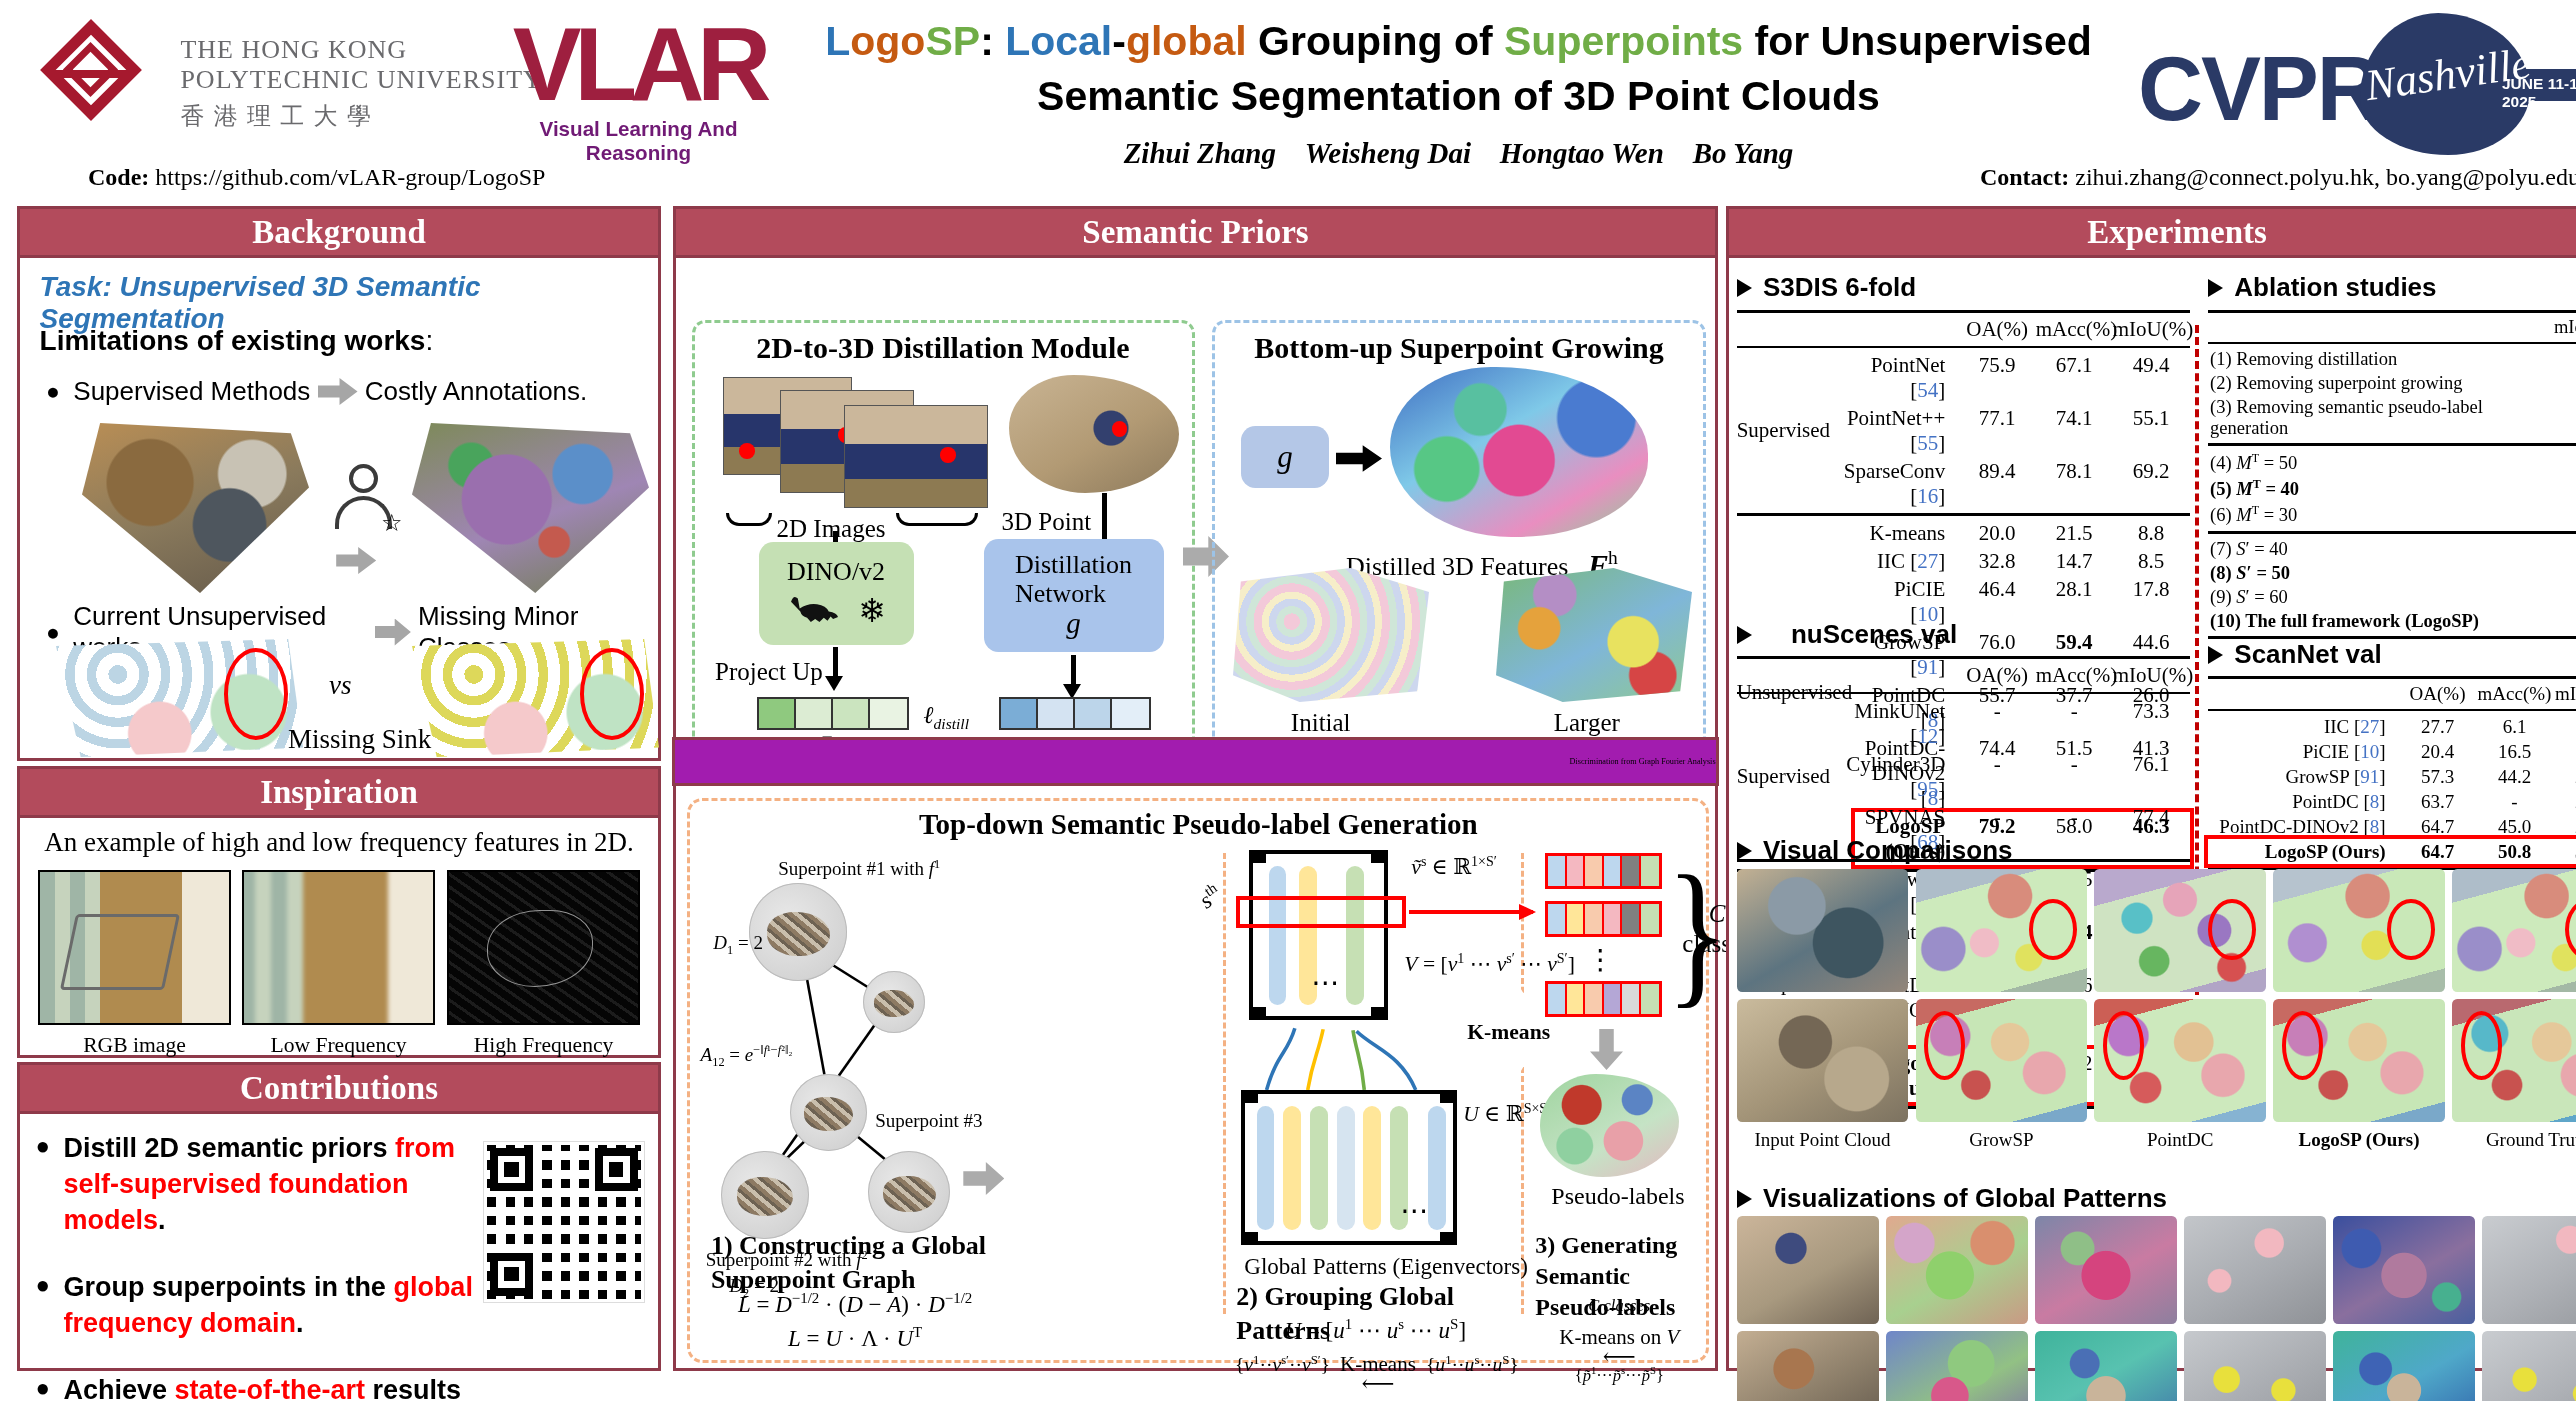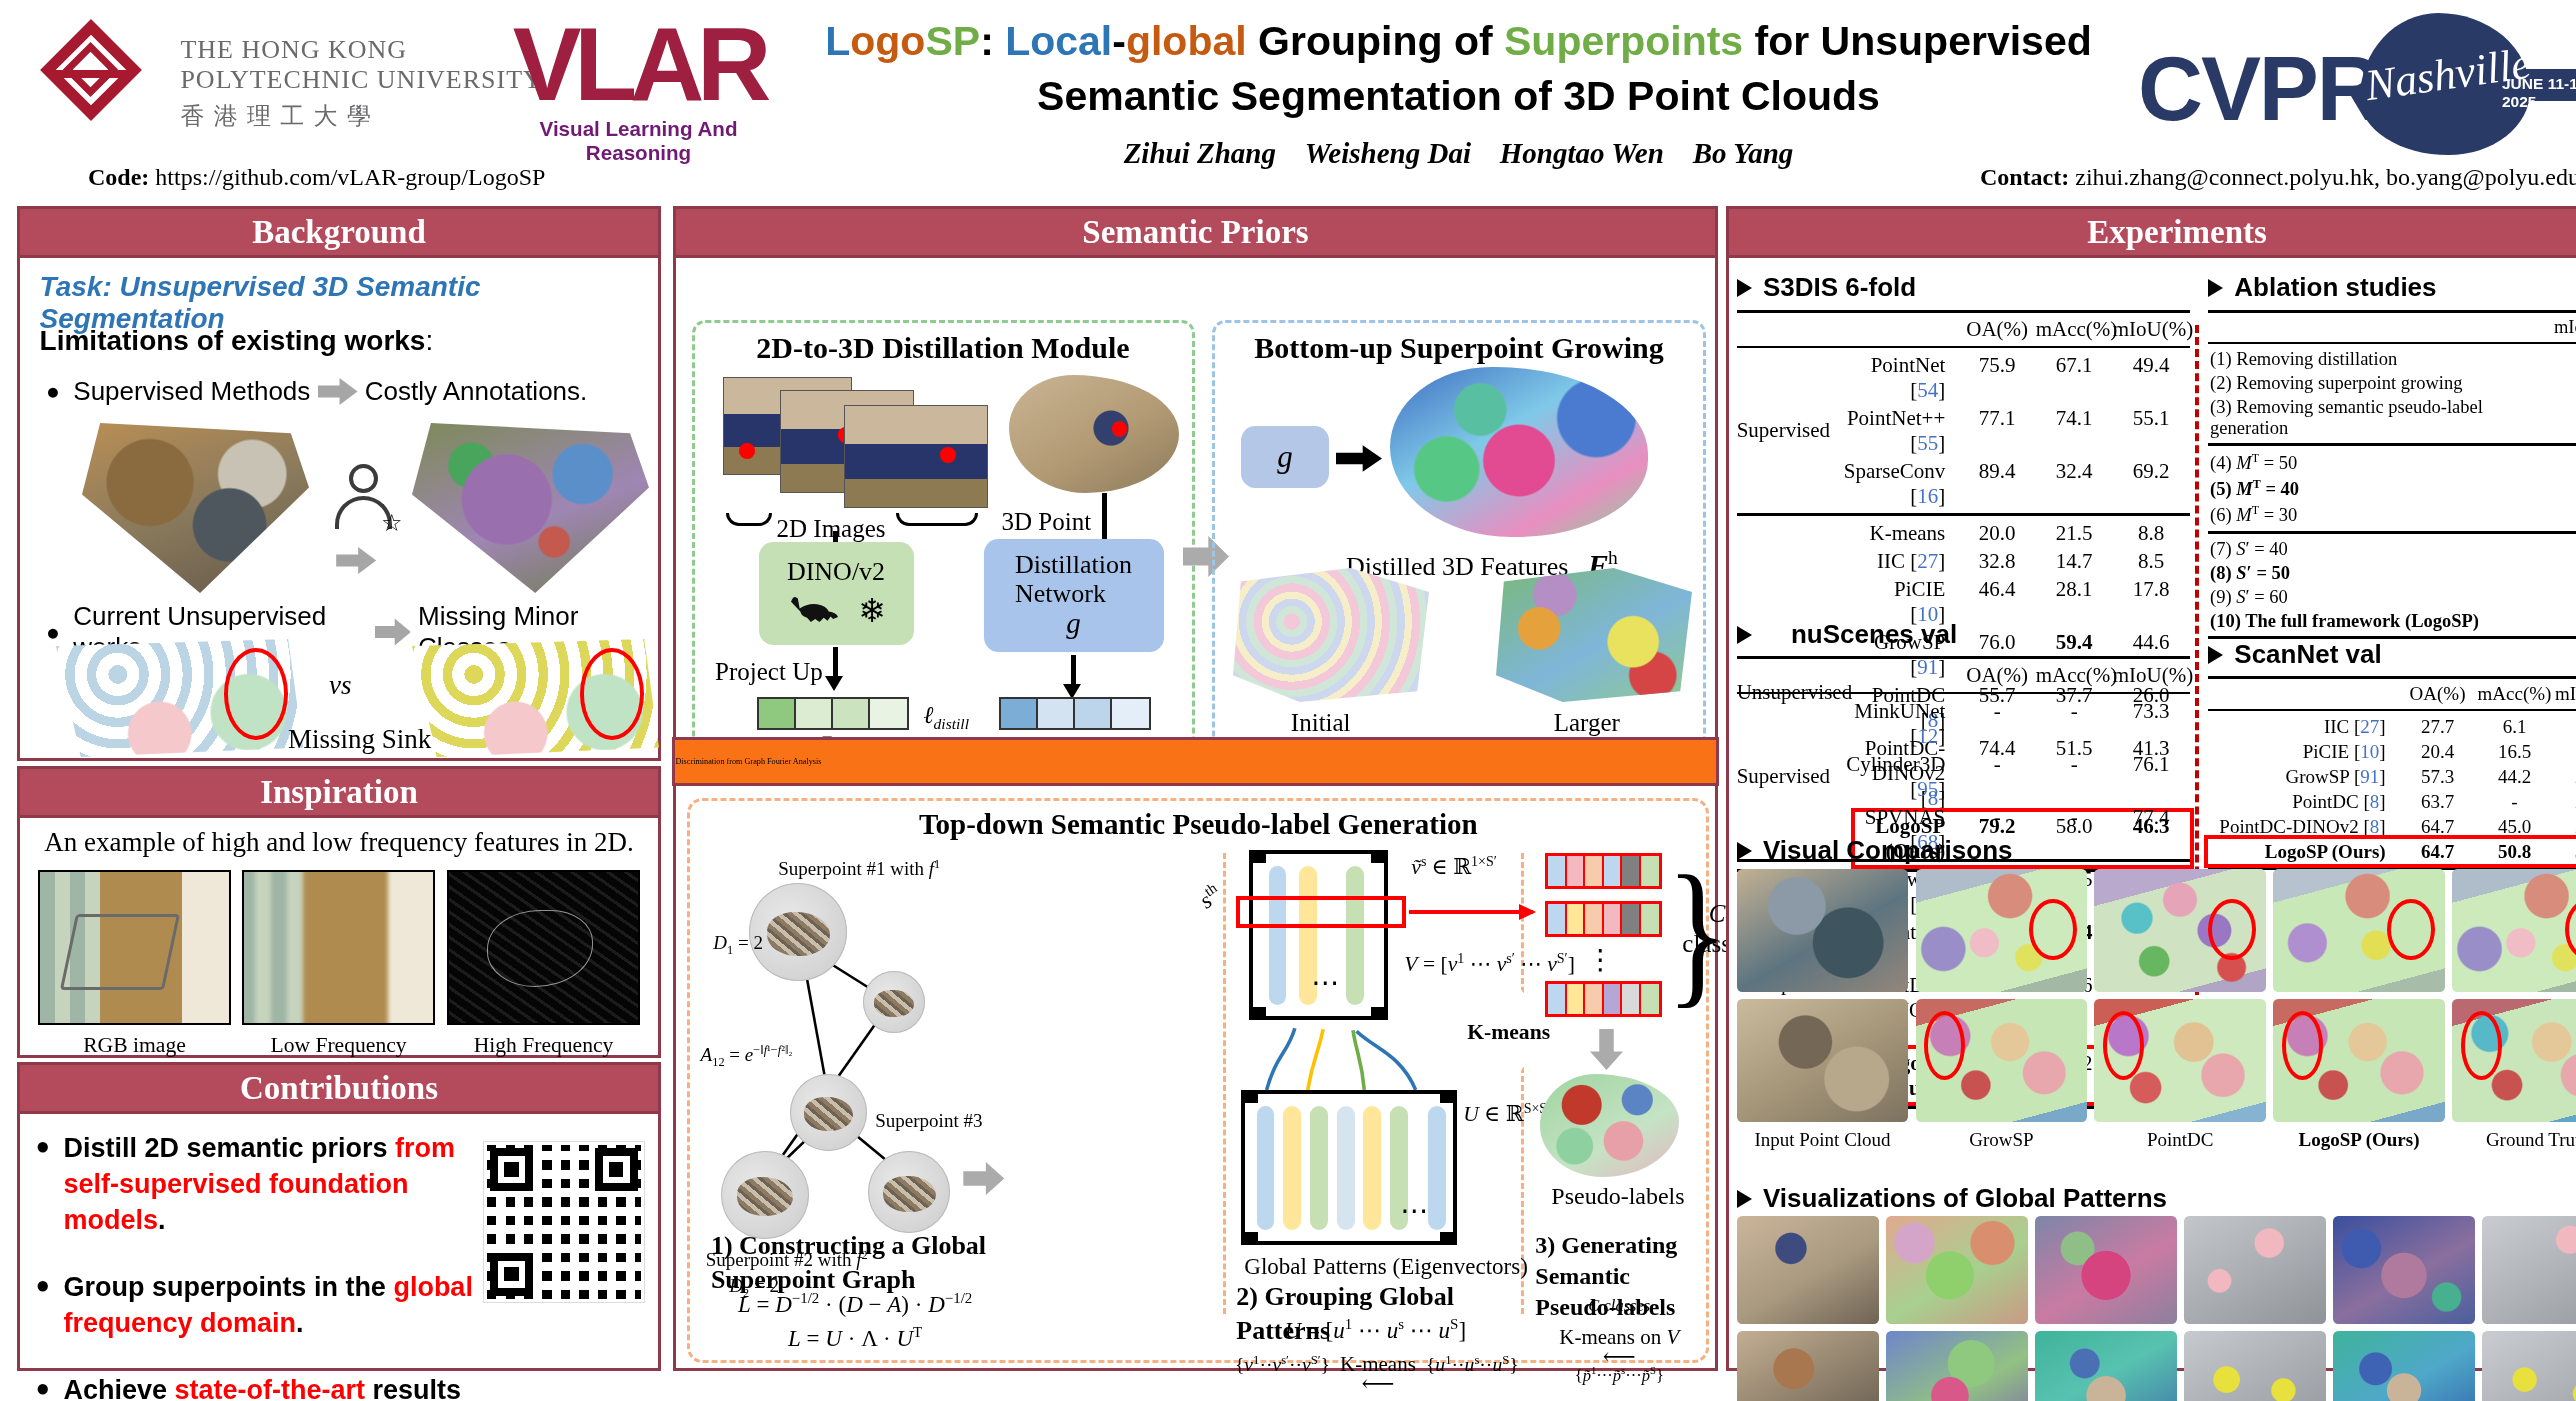--- a/index.html
+++ b/index.html
@@ -35,21 +35,21 @@
   #cvpr .guitar-neck { position:absolute; left:361px; top:56px; width:116px; height:32px; background:#2A3A66; }
   #cvpr .nashville { position:absolute; left:227px; top:36px; width:165px; color:#fff; font-style:italic; font-size:44px; font-family:"Liberation Serif",serif; transform:rotate(-8deg); text-align:center; }
   #cvpr .cvpr-dates { position:absolute; left:364px; top:62px; width:113px; color:#fff; font-family:"Liberation Sans",sans-serif; font-weight:bold; font-size:15.5px; }
   #contact-line { position:absolute; right:28px; top:164px; font-size:24px; }
   #contact-line b { font-weight:bold; }
 
   
   .panel { position:absolute; border:3.6px solid #8E3A4A; background:#fff; }
   .panel-bar { height:49px; background:#B34B5C; border-bottom:3.1px solid #8E3A4A; display:flex; align-items:center; justify-content:center; }
   .panel-bar .bar-title { color:#fff; font-weight:bold; font-size:33px; font-family:"Liberation Serif",serif; }
-  .midbar { position:absolute; left:-3.6px; right:-3.6px; height:49px; background:#f97316; border:3.1px solid #8E3A4A; display:flex; align-items:center; justify-content:flex-start; }
+  .midbar { position:absolute; left:-3.6px; right:-3.6px; height:49px; background:#a21caf; border:3.1px solid #8E3A4A; display:flex; align-items:center; justify-content:flex-end; }
 
   #panel-background { left:17px; top:206px; width:644px; height:555px; }
   #panel-inspiration { left:17px; top:766px; width:644px; height:292px; }
   #panel-contributions { left:17px; top:1062px; width:644px; height:309px; }
   #panel-semantic { left:673px; top:206px; width:1045px; height:1165px; }
   #panel-experiments { left:1726px; top:206px; width:902px; height:1165px; }
   .panel-content { position:relative; width:100%; }
 
   
   #task-line { position:absolute; left:19.6px; top:13.4px; font-family:"Liberation Sans",sans-serif; font-weight:bold; font-style:italic; font-size:28px; color:#2E75B6; }
@@ -558,21 +558,21 @@
               </div>
               <div class="t-row">
                 <div class="t-method">PointNet++ [<span class="ref">55</span>]</div>
                 <div class="t-val">77.1</div>
                 <div class="t-val">74.1</div>
                 <div class="t-val">55.1</div>
               </div>
               <div class="t-row">
                 <div class="t-method">SparseConv [<span class="ref">16</span>]</div>
                 <div class="t-val">89.4</div>
-                <div class="t-val">32.4</div>
+                <div class="t-val">78.1</div>
                 <div class="t-val">69.2</div>
               </div>
             </div>
           </div>
           <div class="t-group">
             <div class="t-glabel">Unsupervised</div>
             <div class="t-rows">
               <div class="t-row">
                 <div class="t-method">K-means</div>
                 <div class="t-val">20.0</div>

